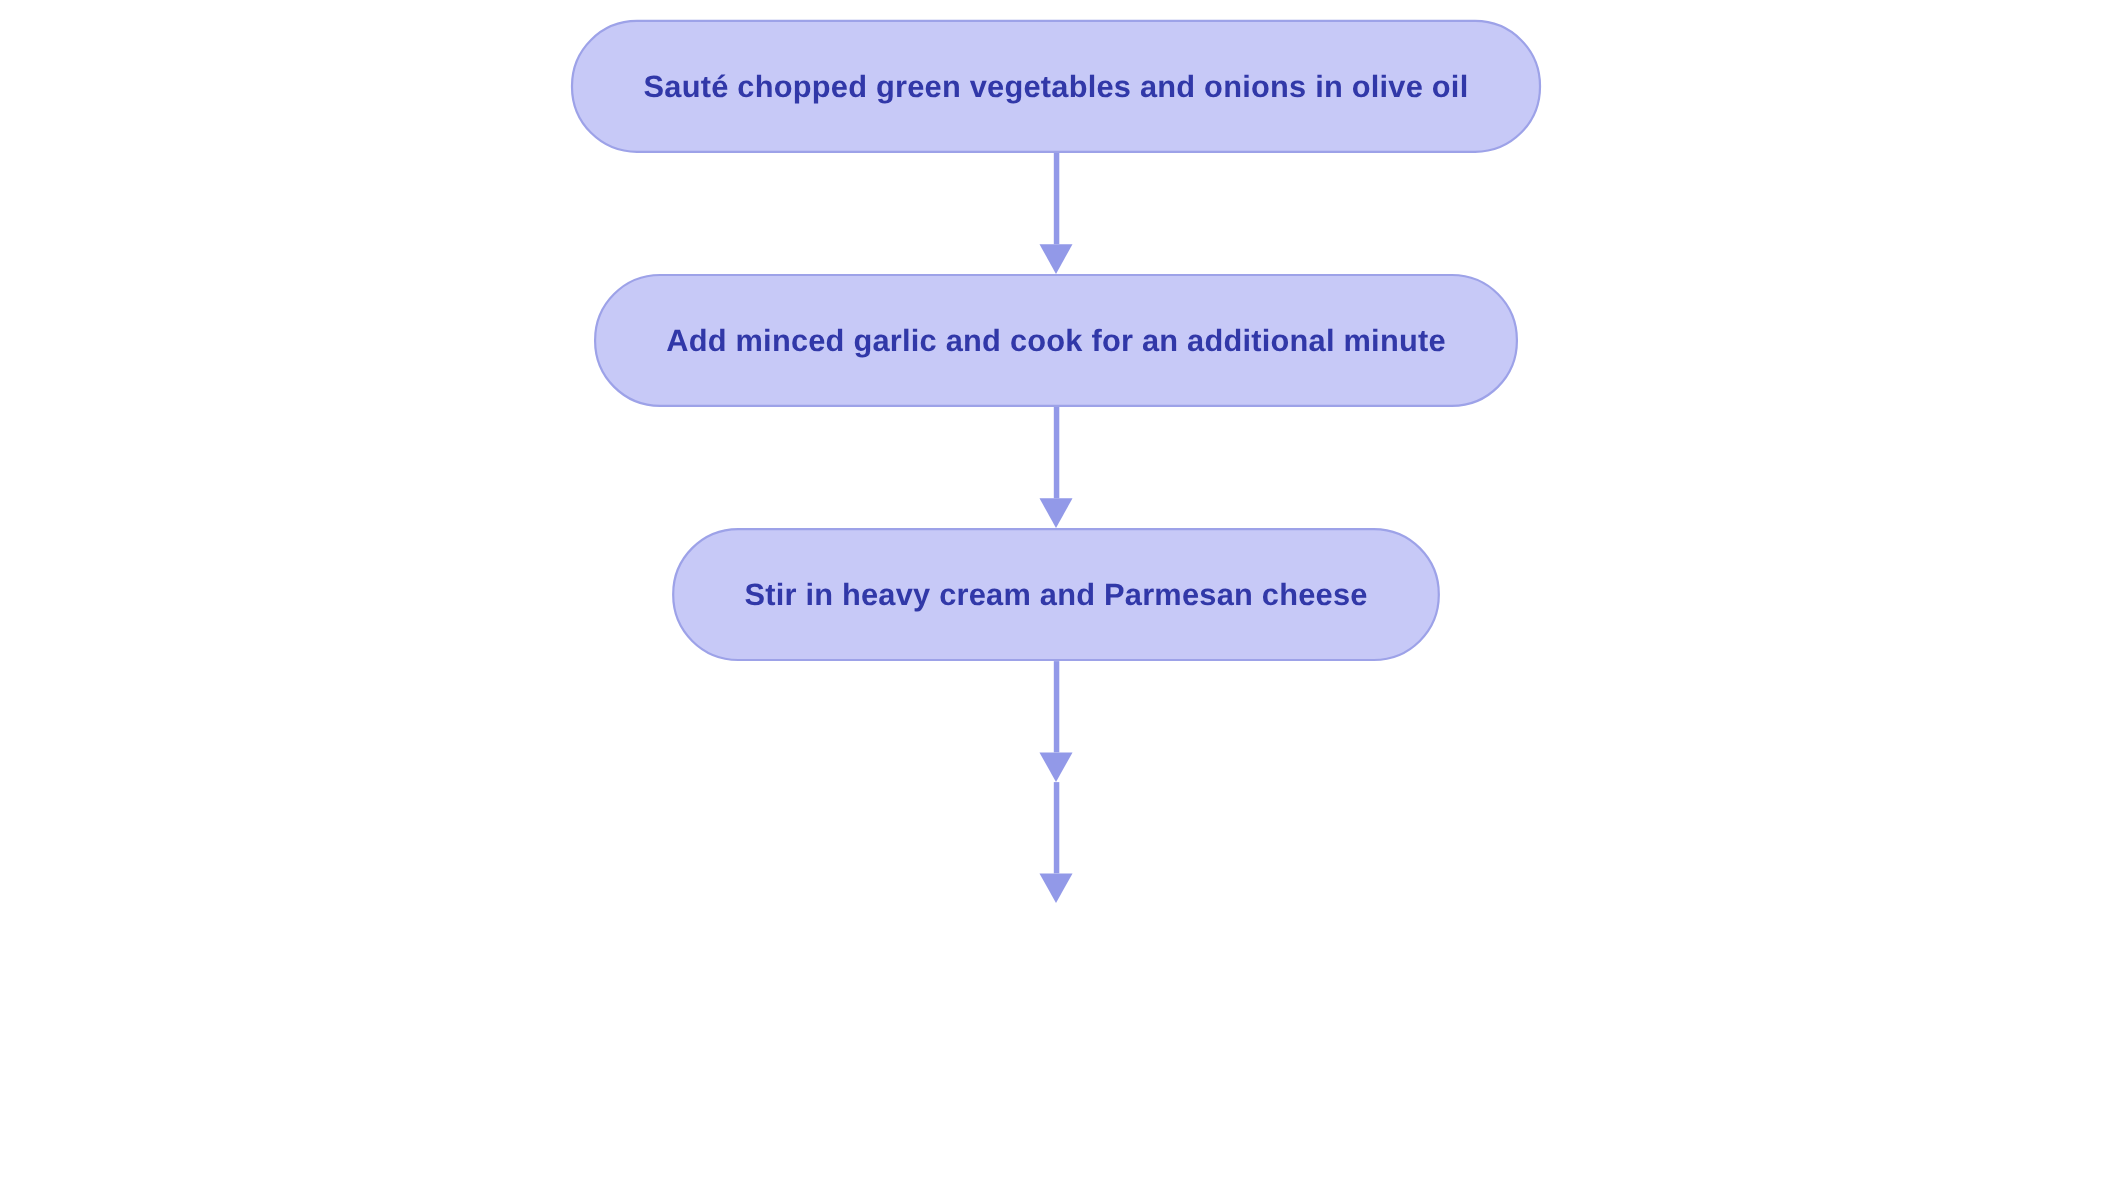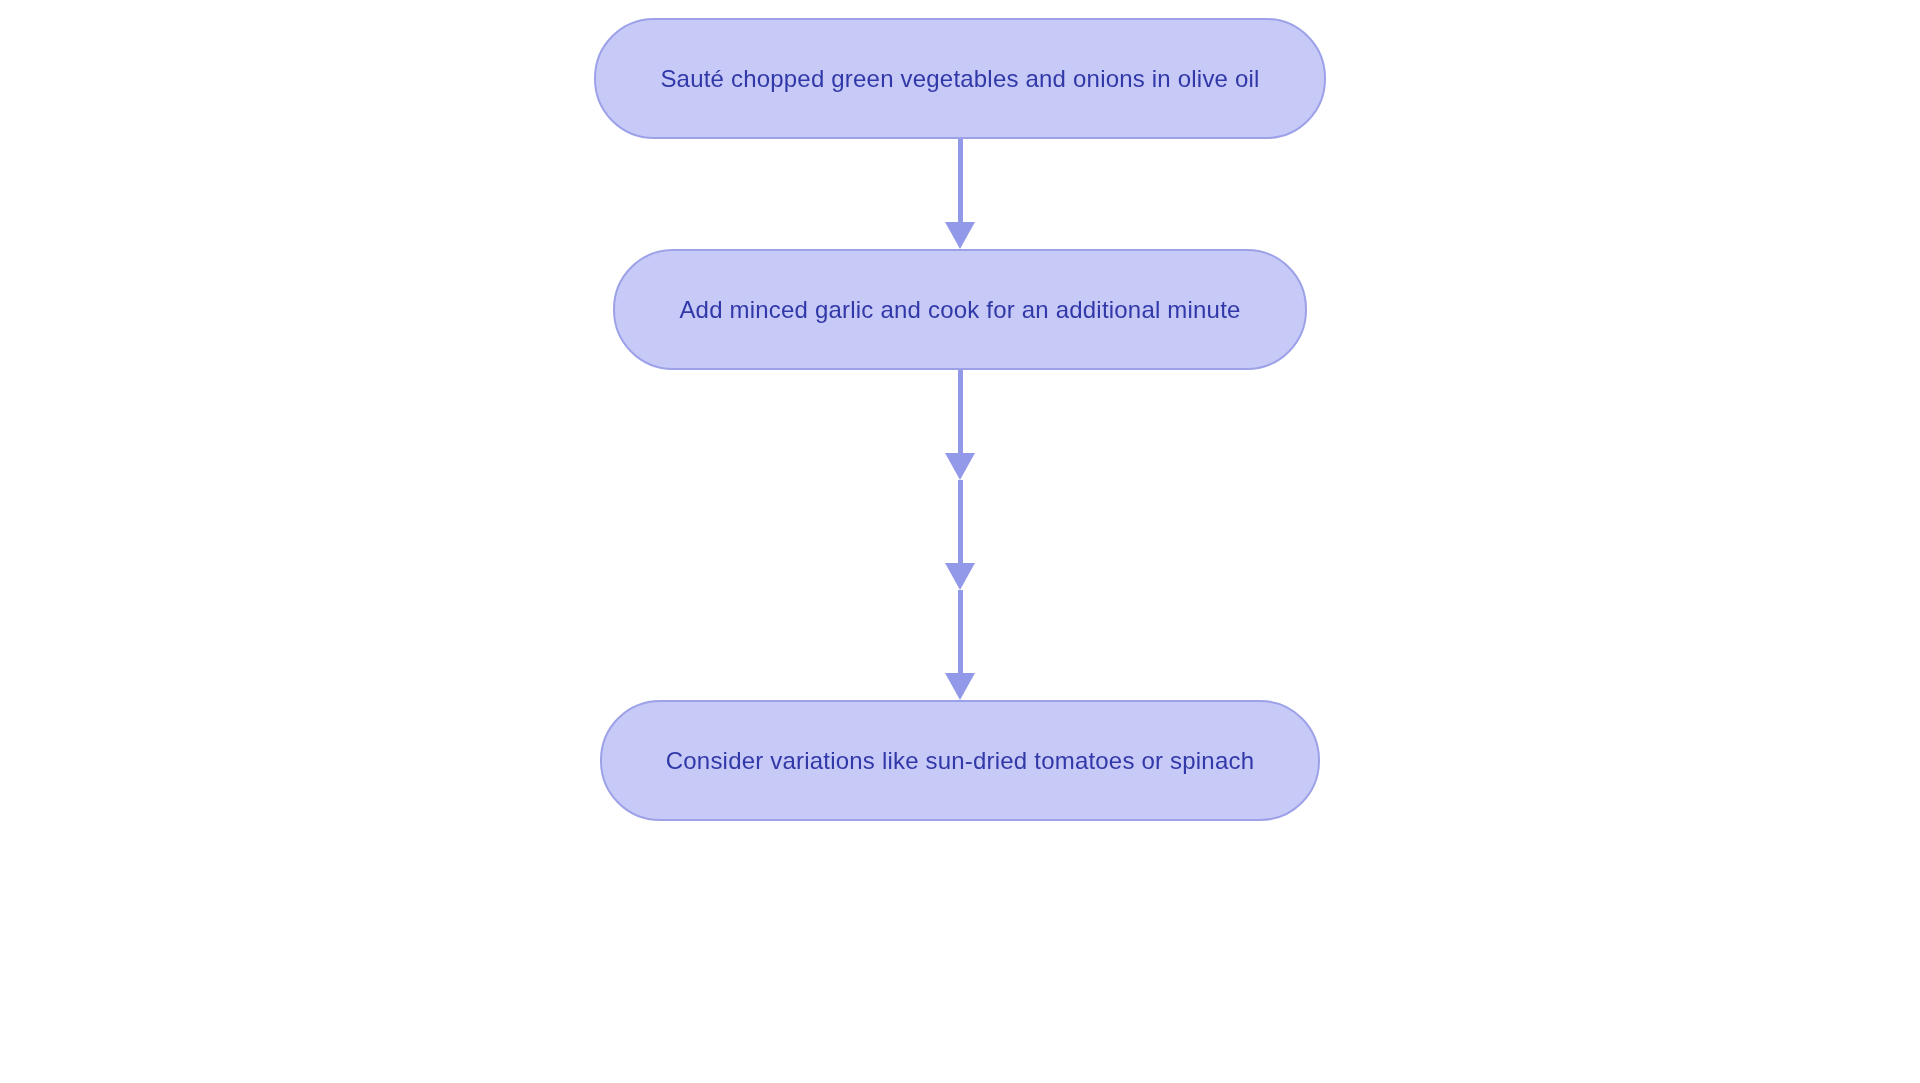--- a/index.html
+++ b/index.html
@@ -25,23 +25,24 @@
     box-sizing: border-box;
     min-height: 121px;
     display: flex;
     align-items: center;
     justify-content: center;
     padding: 0 64px;
     background: var(--node-fill, #c7c9f7);
     border: 2px solid var(--node-border, #9da2e8);
     border-radius: 60px;
     color: var(--node-text, #3138a8);
-    font-size: 24px;
+    font-size: 28px;
     letter-spacing: 0.2px;
     white-space: nowrap;
+    font-weight: bold;
   }
   .arrow {
     height: 110px;
     display: flex;
     flex-direction: column;
     align-items: center;
   }
   .arrow .shaft {
     width: 5px;
     flex: 1;
@@ -71,29 +72,29 @@
 
   <div class="node">
     <span>Add minced garlic and cook for an additional minute</span>
   </div>
 
   <div class="arrow">
     <div class="shaft"></div>
     <div class="head"></div>
   </div>
 
+  <div class="node">
+    <span>Stir in heavy cream and Parmesan cheese</span>
+  </div>
 
   <div class="arrow">
     <div class="shaft"></div>
     <div class="head"></div>
   </div>
 
 
   <div class="arrow">
     <div class="shaft"></div>
     <div class="head"></div>
   </div>
 
-  <div class="node">
-    <span>Consider variations like sun-dried tomatoes or spinach</span>
-  </div>
 
 </div>
 
 </body></html>

